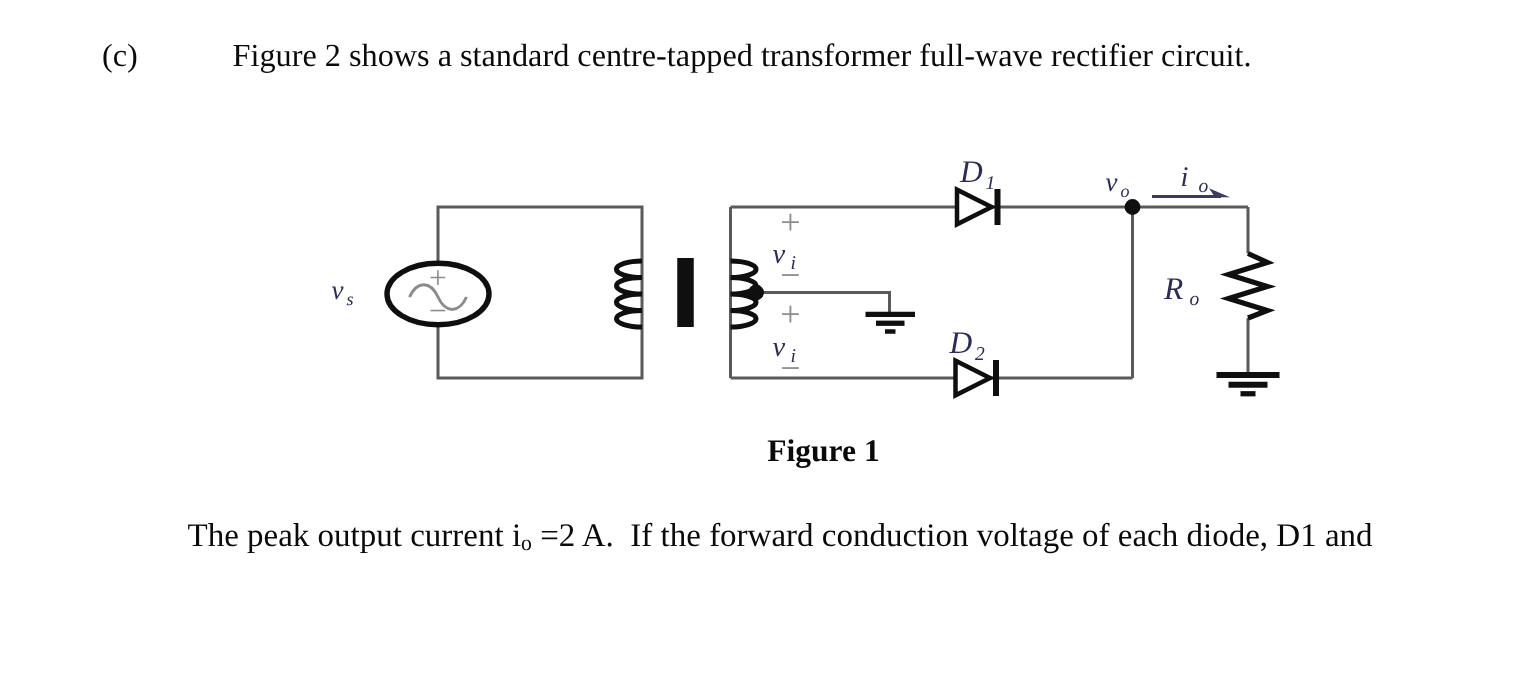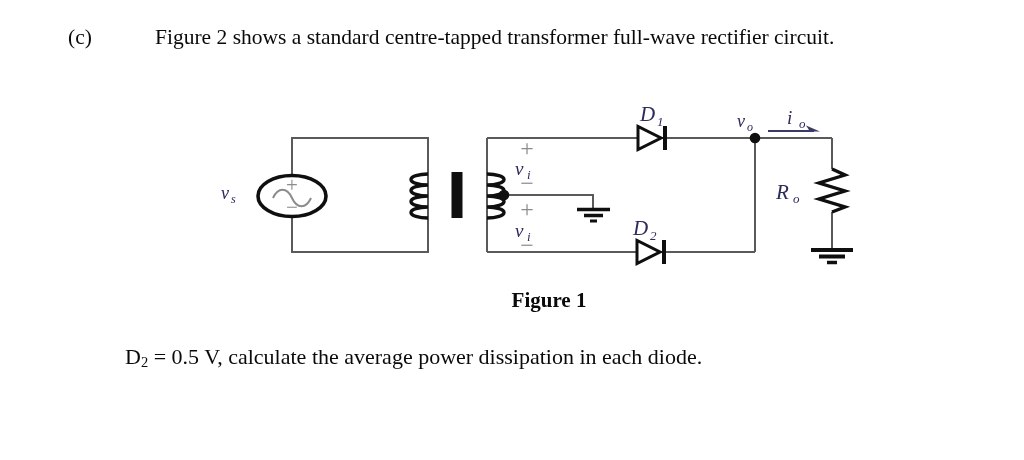--- a/index.html
+++ b/index.html
@@ -127,16 +127,16 @@
       <text class="cl s13" x="799" y="128">o</text>
 
       <text class="cl f21" x="776" y="199">R</text>
       <text class="cl s13" x="793" y="203">o</text>
     </g>
   </svg>
 
   <div class="caption">Figure 1</div>
 
   <div class="problem">
-    <div class="pline"><span>D</span><span class="bsub">2</span><span> = 0.5 V, calculate the average power dissipation in each diode.</span></div>
+    <div class="pline"><span>The peak output current i</span><span class="bsub">o</span><span> =2 A.  If the forward conduction voltage of each diode, D1 and</span></div>
   </div>
 
 </div>
 
 </body></html>

